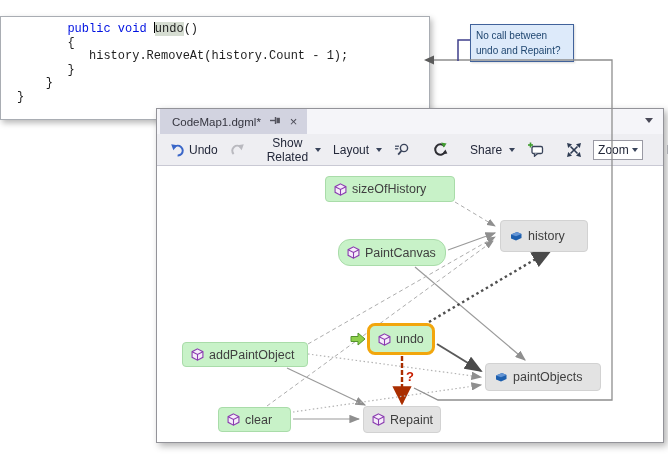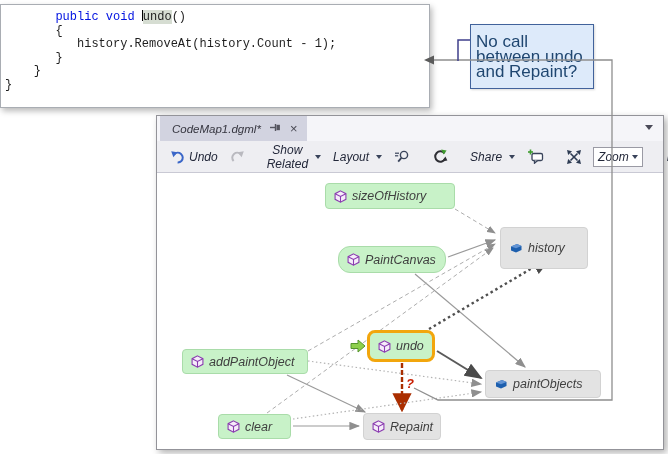--- a/index.html
+++ b/index.html
@@ -1,38 +1,38 @@
 <!DOCTYPE html>
 <html><head>
 <meta charset="utf-8">
 <style>
   * { margin:0; padding:0; box-sizing:border-box; }
   html,body { background:#fff; }
   .page { position:relative; width:668px; height:454px; background:#fff; overflow:hidden;
           font-family:"Liberation Sans", sans-serif; }
 
   
-  .editor-window { position:absolute; left:0; top:4px; width:430px; height:104px;
-    background:#fff; border:1px solid #a9adb3; box-shadow:2px 3px 6px rgba(0,0,0,.28); }
+  .editor-window { position:absolute; left:0; top:16px; width:430px; height:104px;
+    background:#fff; border:1px solid #a9adb3; box-shadow:2px 3px 6px rgba(0,0,0,.28);padding-left:12px; }
   .code-lines { padding:5px 4px 0 4px; }
   .code-line { font-family:"Liberation Mono","DejaVu Sans Mono",monospace; font-size:12px;
     line-height:13.5px; white-space:pre; color:#1e1e1e; }
   .kw { color:#0012e1; }
   .hl { background:#d6ddd2; }
   .caret-bar { display:inline-block; width:1px; height:11px; background:#000; vertical-align:-1px; }
 
   
-  .callout { position:absolute; left:470px; top:24px; width:124px; min-height:38px;
-    background:#ddeafa; border:1px solid #41629b; color:#1f4670; font-size:17px;
-    line-height:15px; padding:9px 5px; box-shadow:1px 1px 2px rgba(0,0,0,.15); }
+  .callout { position:absolute; left:470px; top:24px; width:104px; min-height:38px;
+    background:#ddeafa; border:1px solid #41629b; color:#1f4670; font-size:10px;
+    line-height:15px; padding:3px 5px; box-shadow:1px 1px 2px rgba(0,0,0,.15); }
 
   
-  .map-window { position:absolute; left:156px; top:115px; width:508px; height:335px;
+  .map-window { position:absolute; left:156px; top:108px; width:508px; height:335px;
     background:#fff; border:1px solid #939399; box-shadow:3px 3px 7px rgba(0,0,0,.3);
-    display:flex; flex-direction:column;font-style:italic; }
+    display:flex; flex-direction:column; }
   .tabstrip { height:25px; background:#f5f5f9; display:flex; align-items:stretch; position:relative; }
   .tab { background:#d2d3e0; display:flex; align-items:center; gap:8px; padding:0 10px 0 12px;
     margin-left:3px; color:#35353f; font-size:11.5px; }
   .tab-title { white-space:nowrap; }
   .tab .close { font-size:13px; color:#4a4a55; line-height:1; cursor:default; }
   .strip-caret { position:absolute; right:10px; top:9px; width:0; height:0;
     border-left:4.5px solid transparent; border-right:4.5px solid transparent; border-top:5px solid #4a4a58; }
 
   .toolbar { height:32px; background:#eeeef2; border-bottom:1px solid #c9c9d4;
     display:flex; align-items:center; padding:0 4px 0 8px; gap:2px;
@@ -225,21 +225,21 @@
       <div id="nodes">
           <div class="node green" style="left: 168px; top: 10px; width: 130px; height: 26px;">
             <span style="display: flex;">
               <svg width="13" height="13" viewBox="0 0 12 12">
                 <polygon points="6,0.8 11,3.4 11,8.6 6,11.2 1,8.6 1,3.4" fill="#f6ecfa" stroke="#8a3bb0" stroke-width="1"></polygon>
                 <path d="M1 3.4 L6 6 L11 3.4 M6 6 L6 11.2" fill="none" stroke="#8a3bb0" stroke-width="1"></path>
               </svg>
             </span>
             <span>sizeOfHistory</span>
           </div>
-          <div class="node gray" style="left: 343px; top: 54px; width: 88px; height: 42px;">
+          <div class="node gray" style="left: 343px; top: 54px; width: 88px; height: 32px;">
             <span style="display: flex;">
               <svg width="14" height="12" viewBox="0 0 14 12">
                 <polygon points="2,4.5 8,2 12.5,4 12.5,8 7,10.5 2,8.5" fill="#1d5fae"></polygon>
                 <polygon points="2,4.5 8,2 12.5,4 7,6.2" fill="#6394d4"></polygon>
               </svg>
             </span>
             <span>history</span>
           </div>
           <div class="node green" style="left: 181px; top: 73px; width: 108px; height: 27px; border-radius: 12px;">
             <span style="display: flex;">

